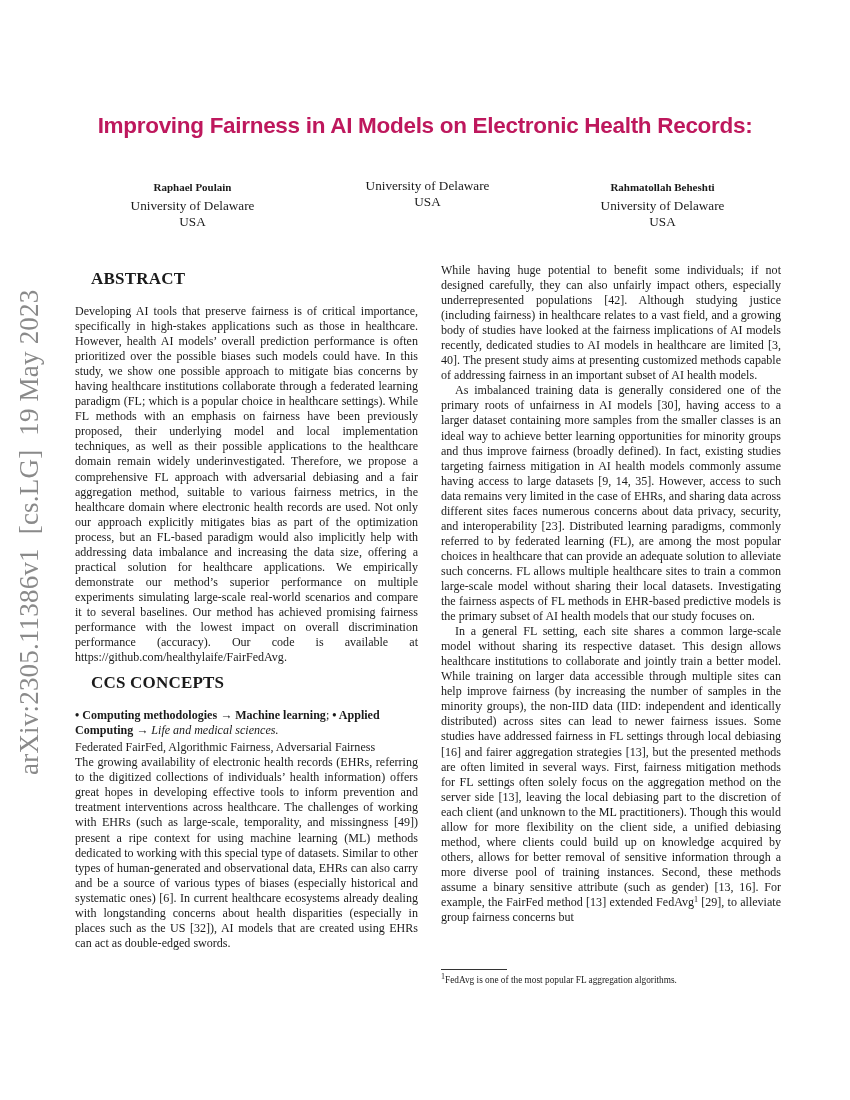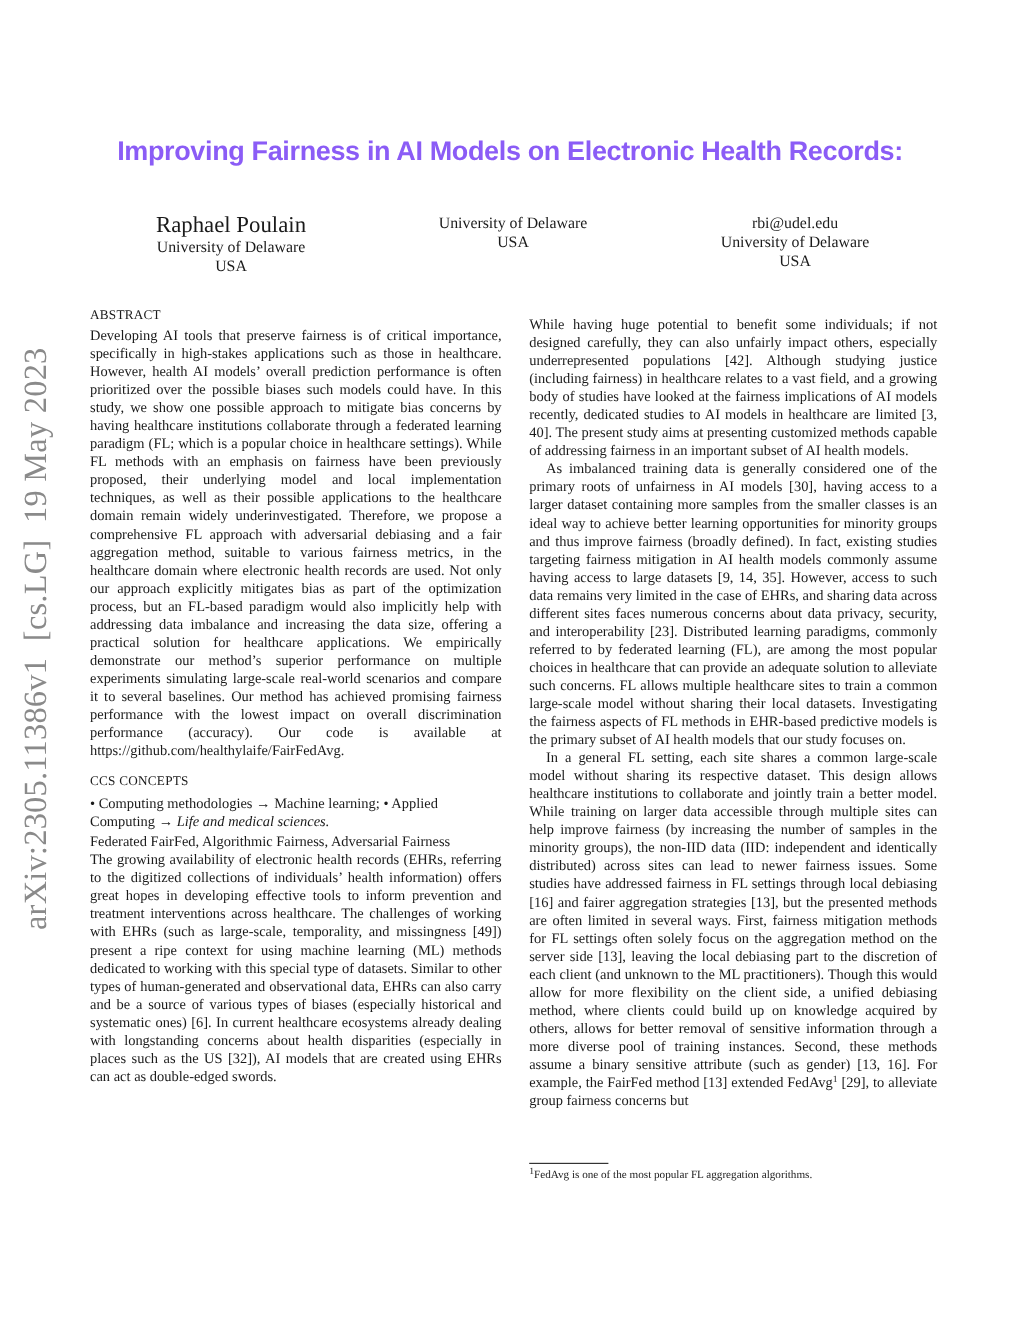--- a/index.html
+++ b/index.html
@@ -9,38 +9,38 @@
     }
     .stamp {
       position: absolute; left: 14px; top: 775px;
       transform: rotate(-90deg); transform-origin: 0 0;
       font-family: "Liberation Serif", serif; font-size: 27px; color: #8a8a8a;
       white-space: pre; letter-spacing: 0.2px;
     }
     .title {
       position: absolute; left: 60px; width: 730px; top: 112px;
       text-align: center; font-family: "Liberation Sans", sans-serif;
-      font-size: 22.5px; font-weight: bold; line-height: 28px; color: #8b5cf6;
+      font-size: 22.5px; font-weight: bold; line-height: 28px; color: #be185d;
       letter-spacing: -0.3px;
     }
     .authors {
       position: absolute; top: 178px; left: 75px; width: 705px;
       display: flex; justify-content: space-between;
     }
     .author { width: 235px; text-align: center; font-size: 13.2px; line-height: 16px; }
-    .author .name { font-size: 19px; line-height: 19px; margin-bottom: 1px; }
+    .author .name { font-size: 11px; line-height: 19px; margin-bottom: 1px; font-weight: bold; }
     .col { position: absolute; top: 254px; width: 343px; font-size: 12.05px; line-height: 15.05px; text-align: justify; }
     .col.left { left: 75px; }
     .col.right { left: 441px; width: 340px; top: 263px; }
-    h2 { font-size: 11px; font-weight: normal; margin: 0; line-height: 18px; letter-spacing: 0.2px; }
+    h2 { font-size: 17px; font-weight: bold; margin: 16px; line-height: 18px; letter-spacing: 0.2px; }
     p { margin: 0; hyphens: manual; }
     p.indent { text-indent: 14px; }
     .mt-s { margin-top: 9px; }
     .sec-num { display: inline-block; width: 22px; }
-    .ccs b { font-weight: normal; }
+    .ccs b { font-weight: bold; }
     .ccs i { font-style: italic; }
     .footnote-rule { position: absolute; left: 441px; top: 969px; width: 66px; border-top: 1px solid #333; }
     .footnote { position: absolute; left: 441px; top: 974px; font-size: 9.3px; line-height: 12px; text-align: center; }
     sup { font-size: 8px; line-height: 0; vertical-align: 4px; }
   </style>
 </head>
 <body>
 
 <div class="stamp">arXiv:2305.11386v1  [cs.LG]  19 May 2023</div>
 
@@ -52,21 +52,21 @@
   <div class="author">
     <div class="name">Raphael Poulain</div>
     <div>University of Delaware</div>
     <div>USA</div>
   </div>
   <div class="author">
     <div>University of Delaware</div>
     <div>USA</div>
   </div>
   <div class="author">
-    <div>rbi@udel.edu</div>
+    <div class="name">Rahmatollah Beheshti</div>
     <div>University of Delaware</div>
     <div>USA</div>
   </div>
 </div>
 
 <div class="col left">
   <h2>ABSTRACT</h2>
   <p>Developing AI tools that preserve fairness is of critical importance, specifically in high-stakes applications such as those in healthcare. However, health AI models’ overall prediction performance is often prioritized over the possible biases such models could have. In this study, we show one possible approach to mitigate bias concerns by having healthcare institutions collaborate through a federated learning paradigm (FL; which is a popular choice in healthcare settings). While FL methods with an emphasis on fairness have been previously proposed, their underlying model and local implementation techniques, as well as their possible applications to the healthcare domain remain widely underinvestigated. Therefore, we propose a comprehensive FL approach with adversarial debiasing and a fair aggregation method, suitable to various fairness metrics, in the healthcare domain where electronic health records are used. Not only our approach explicitly mitigates bias as part of the optimization process, but an FL-based paradigm would also implicitly help with addressing data imbalance and increasing the data size, offering a practical solution for healthcare applications. We empirically demonstrate our method’s superior performance on multiple experiments simulating large-scale real-world scenarios and compare it to several baselines. Our method has achieved promising fairness performance with the lowest impact on overall discrimination performance (accuracy). Our code is available at https://github.com/healthylaife/FairFedAvg.</p>
 
   <h2 class="mt-s">CCS CONCEPTS</h2>

